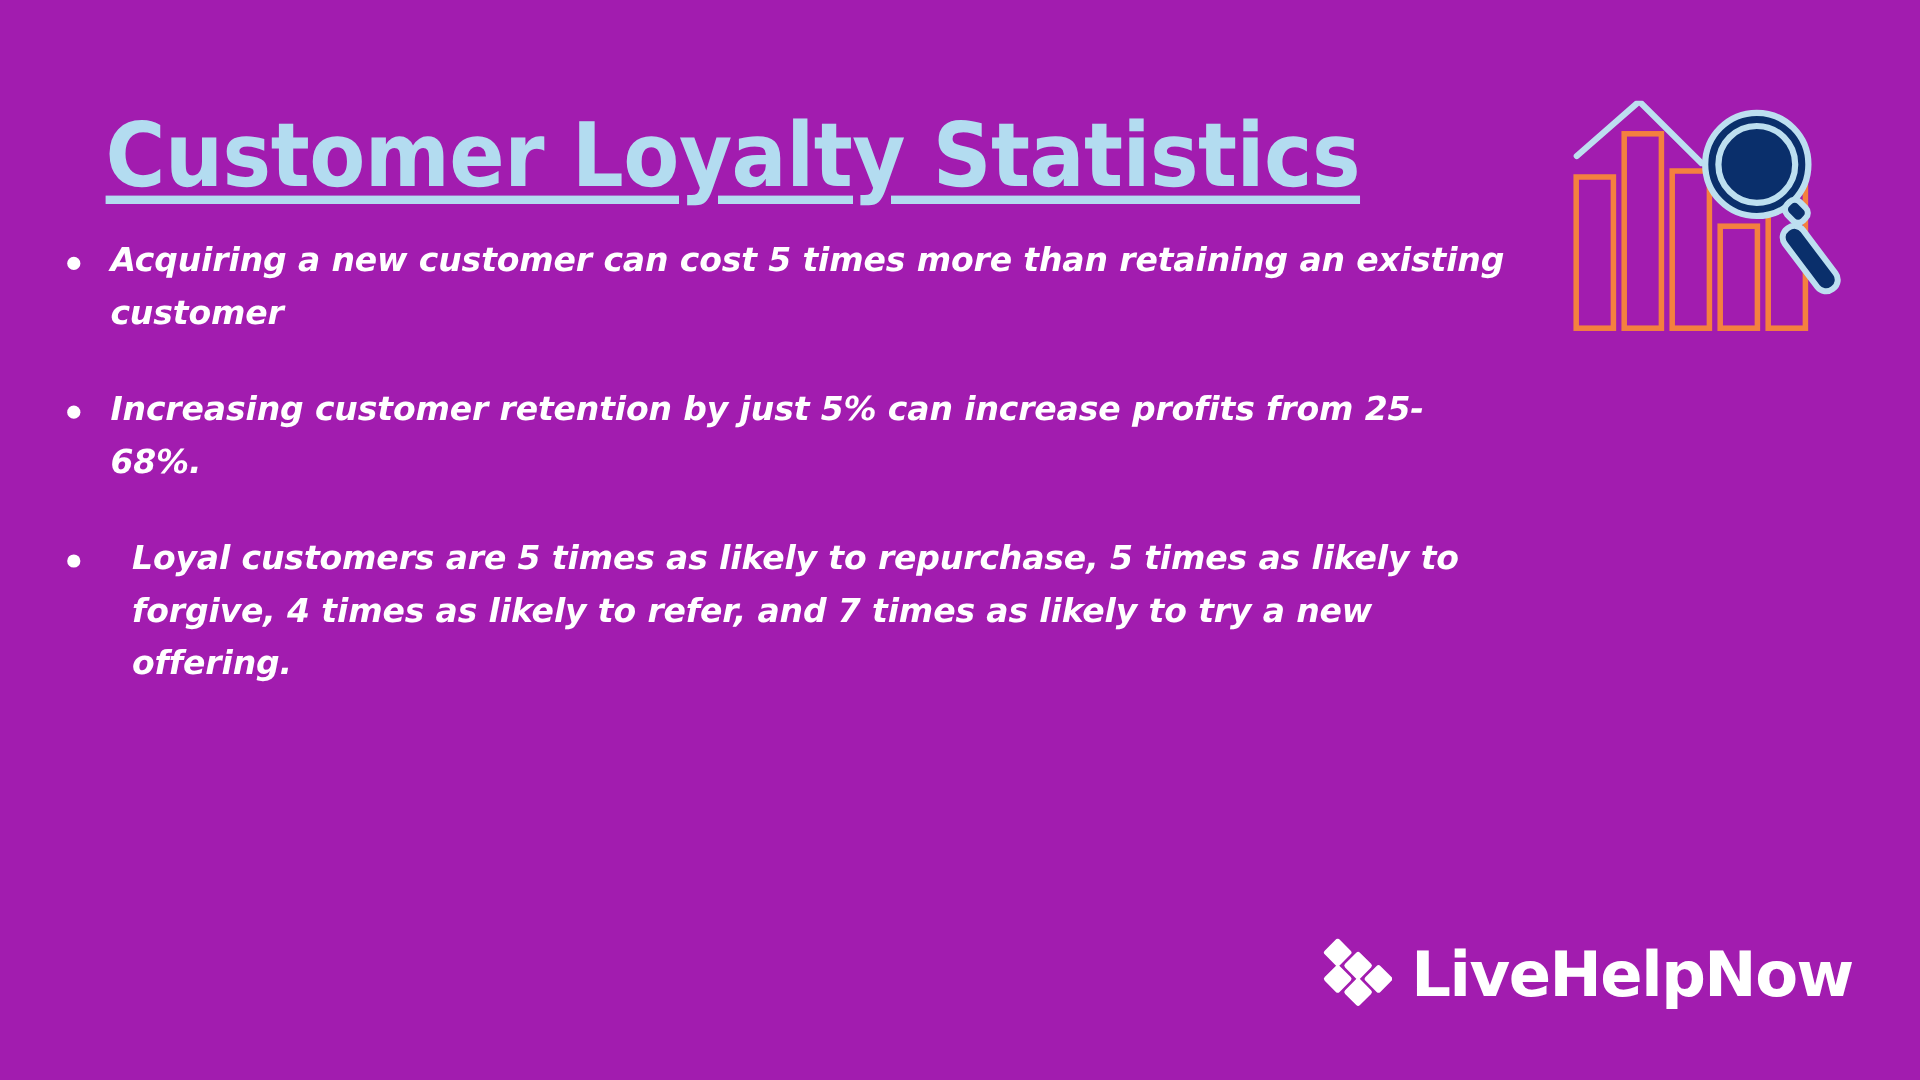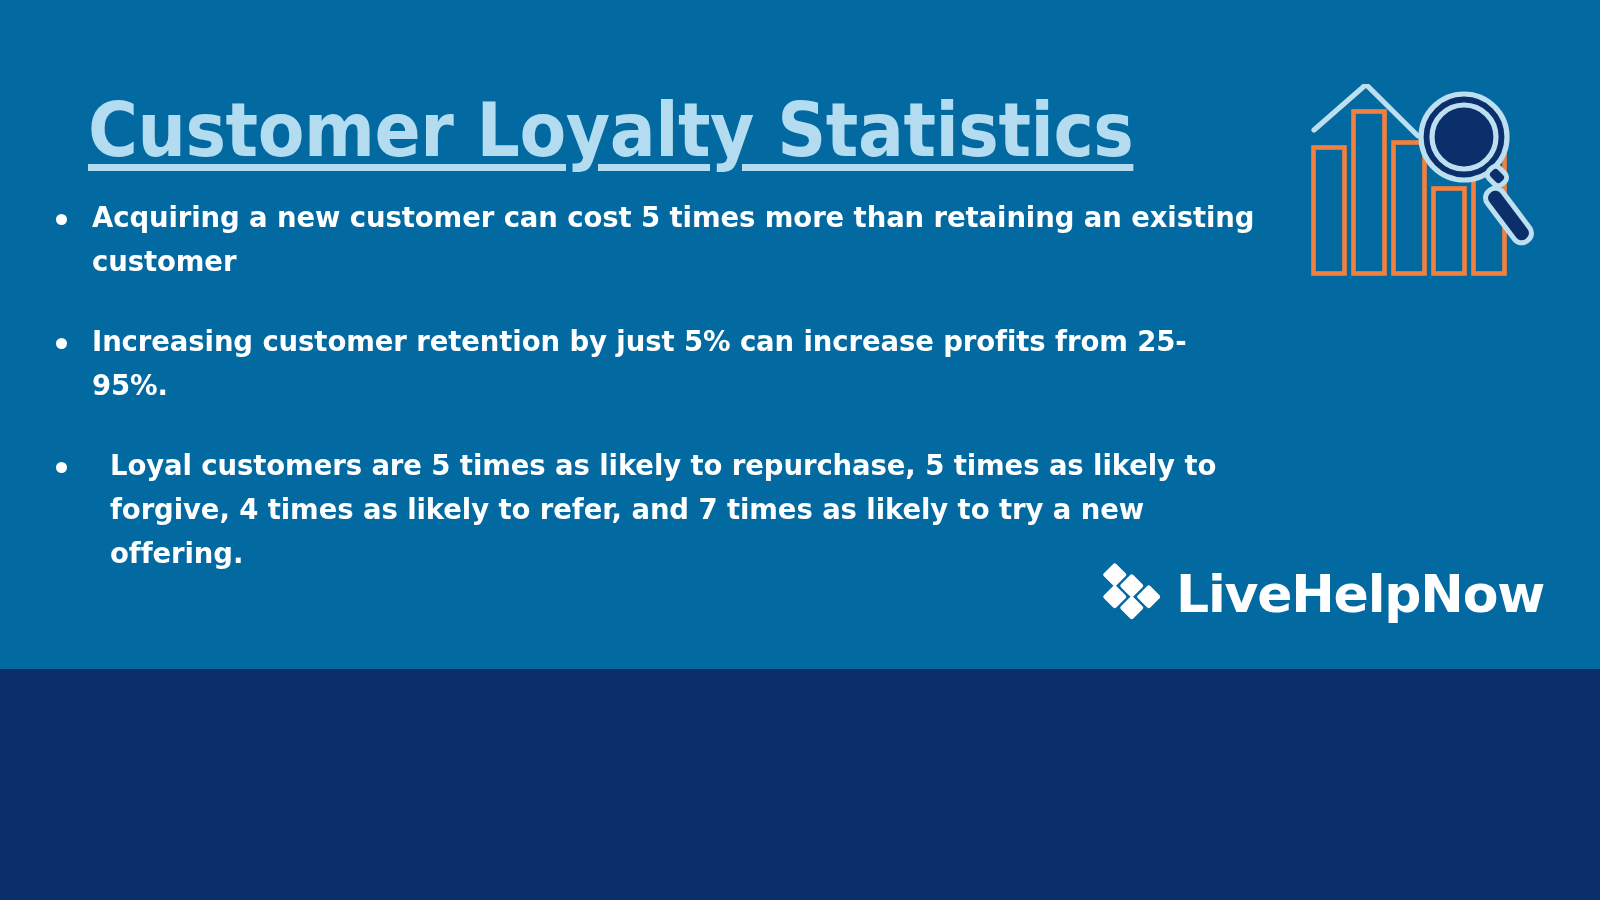--- a/index.html
+++ b/index.html
@@ -11,22 +11,22 @@
     width: 1600px;
     height: 900px;
     overflow: hidden;
     background: #0a2f6b;
     font-family: "Liberation Sans", sans-serif;
   }
 
   #slide {
     position: relative;
     width: 1600px;
-    height: 669px;
-    background: #0369a1;
+    height: 900px;
+    background: #a21caf;
     box-sizing: border-box;
   }
 
   
   #title {
     position: absolute;
     left: 88px;
     top: 43px;
     width: 1150px;
     color: #b3dcf0;
@@ -47,20 +47,21 @@
   #bullets {
     position: absolute;
     left: 56px;
     top: 195px;
     width: 1200px;
   }
   .bullet-row {
     display: flex;
     align-items: flex-start;
     margin-bottom: 36px;
+    font-style: italic;
   }
   .bullet-row:last-child { margin-bottom: 0; gap: 18px; }
 
   .bullet-dot {
     flex: 0 0 auto;
     width: 11px;
     height: 11px;
     border-radius: 50%;
     background: #ffffff;
     margin-top: 19px;
@@ -83,21 +84,21 @@
     top: 84px;
     width: 240px;
     height: 215px;
   }
   #chart-icon svg { display: block; width: 240px; height: 215px; }
 
   
   #logo {
     position: absolute;
     right: 56px;
-    bottom: 44px;
+    bottom: 56px;
     display: flex;
     align-items: center;
   }
   #logo-mark {
     width: 62px;
     height: 62px;
     margin-right: 16px;
     flex: 0 0 auto;
   }
   #logo-mark svg { display: block; width: 62px; height: 62px; }
@@ -120,21 +121,21 @@
 
   <div id="bullets">
 
     <div class="bullet-row">
       <span class="bullet-dot"></span>
       <span class="bullet-text">Acquiring a new customer can cost 5 times more than retaining an existing customer</span>
     </div>
 
     <div class="bullet-row">
       <span class="bullet-dot"></span>
-      <span class="bullet-text">Increasing customer retention by just 5% can increase profits from 25-95%.</span>
+      <span class="bullet-text">Increasing customer retention by just 5% can increase profits from 25-68%.</span>
     </div>
 
 
     <div class="bullet-row">
       <span class="bullet-dot"></span>
       <span class="bullet-text">Loyal customers are 5 times as likely to repurchase, 5 times as likely to forgive, 4 times as likely to refer, and 7 times as likely to try a new offering.</span>
     </div>
 
   </div>
 

